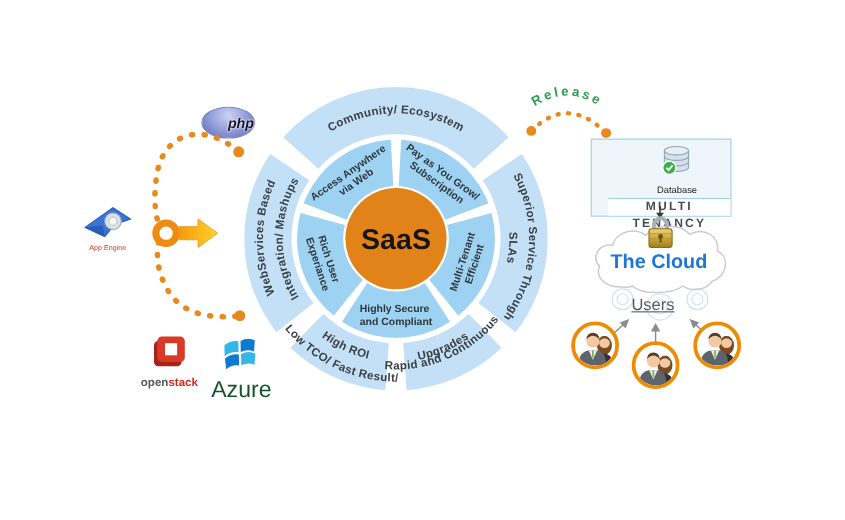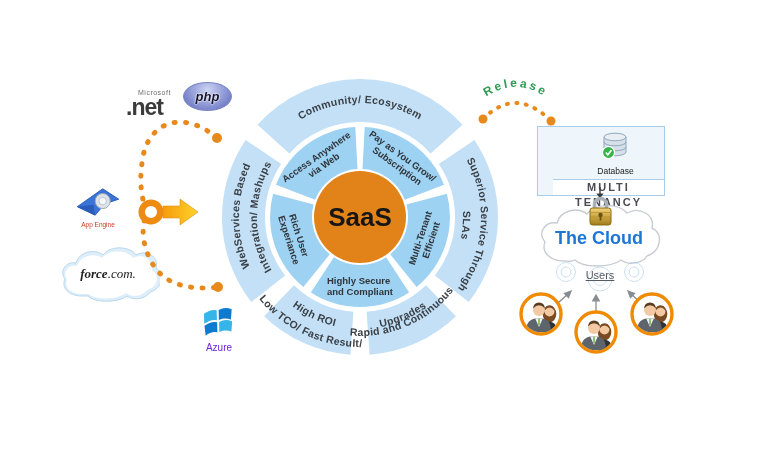--- a/index.html
+++ b/index.html
@@ -10,53 +10,53 @@
   .oseg{fill:#C3E0F7;}
   .iseg{fill:#9ED2F2;}
   .olab{font:bold 10.5px "Liberation Sans",sans-serif;fill:#3a4046;letter-spacing:.3px;}
   .ilab{font:bold 9.5px "Liberation Sans",sans-serif;fill:#2f353b;}
   .saastxt{font:bold 26px "Liberation Sans",sans-serif;fill:#161616;}
   .reltxt{font:bold 12px "Liberation Sans",sans-serif;fill:#2E9B52;letter-spacing:2.5px;}
   
   .msnet{left:126px;top:89px;width:60px;line-height:1;}
   .msnet .ms{font-size:7px;color:#6f6f6f;letter-spacing:.5px;display:block;padding-left:12px;}
   .msnet .net{font-size:23px;font-weight:bold;color:#3b3b3b;letter-spacing:-1px;}
-  .phpbadge{left:183px;top:82px;width:47px;height:27px;border-radius:50%;
+  .phpbadge{left:183px;top:97px;width:47px;height:27px;border-radius:50%;
     background:radial-gradient(ellipse at 50% 25%,#ccd3f2 0%,#8d97d6 55%,#5a66b5 100%);
-    border:1px solid #7d86c4;display:flex;align-items:center;justify-content:center;
+    border:1px solid #7d86c4;display:flex;align-items:center;justify-content:flex-end;
     font:bold italic 13px "Liberation Sans",sans-serif;color:#15152e;
     text-shadow:0 0 2px #fff,0 0 2px #fff;}
   .javawrap{left:96px;top:124px;width:52px;text-align:center;}
   .javatxt{font:bold italic 15px "Liberation Serif",serif;color:#d11f26;margin-top:-2px;}
   .googwrap{left:56px;top:186px;width:84px;text-align:center;}
   .goog{font:bold 15.5px "Liberation Serif",serif;letter-spacing:-.5px;margin-top:-3px;}
   .goog .c0,.goog .c3{color:#2a66c9;} .goog .c1,.goog .c5{color:#d5382c;}
   .goog .c2{color:#e8a33d;} .goog .c4{color:#3fa442;}
   .googsub{font-size:6.5px;color:#c43a28;margin-top:-1px;}
   .forcewrap{left:56px;top:244px;width:104px;height:62px;}
   .forcetxt{position:absolute;left:0;top:22px;width:104px;text-align:center;
     font:italic 13px "Liberation Serif",serif;color:#222;}
   .forcetxt b{font-weight:bold;}
   .oswrap{left:124px;top:303px;width:60px;text-align:center;}
   .ostxt{font:bold 10.5px "Liberation Sans",sans-serif;margin-top:0px;}
   .ostxt .o1{color:#57585b;} .ostxt .o2{color:#d8281c;}
   .azwrap{left:192px;top:303px;width:54px;text-align:center;}
-  .aztxt{font-size:10px;color:#6d28d9;margin-top:-1px;}
+  .aztxt{font-size:21px;color:#14532d;margin-top:-1px;}
   
   .tenancy{left:537px;top:126px;width:126px;background:#eef6fc;border:1px solid #A6CDE9;}
   .tenrow{display:flex;justify-content:center;gap:10px;padding-top:4px;padding-left:29px;}
   .tencol{text-align:center;}
   .tenlbl{font-size:8.5px;color:#222;padding:1px 0 3px 0;}
   .tencap{background:#fff;border-top:1px solid #A6CDE9;text-align:center;
     font:bold 11px "Liberation Sans",sans-serif;color:#4b4b55;letter-spacing:2px;
     height:15px;line-height:15px;margin-left:15px;}
   .cloudtxt{left:546px;top:228px;width:106px;text-align:center;
     font:bold 18px "Liberation Sans",sans-serif;color:#1B76D8;}
-  .userstxt{left:574px;top:269px;width:52px;text-align:center;
-    font-size:11px;color:#565b61;text-decoration:underline;}
+  .userstxt{left:574px;top:269px;width:52px;
+    font-size:15px;color:#565b61;text-decoration:underline;}
 </style>
 </head>
 <body>
 
 <div class="stage">
 
   <svg width="0" height="0" style="position:absolute" aria-hidden="true">
     <defs>
       <linearGradient id="agrad" x1="0" y1="0" x2="1" y2="0">
         <stop offset="0" stop-color="#F59B0C"></stop>
@@ -80,48 +80,45 @@
           <path d="M8,41 C8,31.5 12,28.6 17,27.6 L25,27.6 C30,28.6 33,31.5 33,41 Z" fill="#5d646b"></path>
           <path d="M17.2,27.6 L24.8,27.6 L21,36 Z" fill="#edf1f3"></path>
           <rect x="20.2" y="27.6" width="1.6" height="6.5" fill="#7ab648"></rect>
           <circle cx="21" cy="19" r="6" fill="#f2c9a2"></circle>
           <path d="M15,17.6 Q15.6,11.4 21,11.4 Q26.4,11.4 27,17.6 Q24,14.2 21,14.2 Q18,14.2 15,17.6 Z" fill="#5a3d20"></path>
         </g>
       </g>
     </defs>
   </svg>
 
-  <div class="abs msnet">
-    <span class="ms">Microsoft</span>
-    <span class="net">.net</span>
-  </div>
 
   <div class="abs phpbadge">
     <span>php</span>
   </div>
 
 
   <div class="abs googwrap">
     <svg width="50" height="32" viewBox="0 0 50 34">
       <path d="M3,22 L30,3 L47,14 L32,19 L22,31 Z" fill="#3b74d9" stroke="#2a5cb8"></path>
       <path d="M3,22 L22,31 L20,20 Z" fill="#2a5cb8"></path>
       <circle cx="30" cy="16" r="8" fill="#dde3e8" stroke="#9aa7b0"></circle>
       <circle cx="30" cy="16" r="4" fill="#f4f7f9" stroke="#b9c4cc"></circle>
     </svg>
     <div class="googsub">App Engine</div>
   </div>
 
-  <div class="abs forcewrap">
-    <svg width="104" height="62" viewBox="0 0 104 62">
-      <path d="M26,52 C12,52 5,43 9,35 C3,27 10,17 20,19 C23,8 38,4 47,11 C54,1 74,2 80,11 C91,5 103,13 100,24 C110,30 106,45 94,48 C90,55 78,57 71,52 C62,59 38,59 32,52 Z" fill="#ddeefa" stroke="#b9d8ec" stroke-width="1"></path>
-      <path d="M26,50 C14,50 8,43 11,36 C6,29 12,20 21,22 C24,12 38,8 46,14 C53,5 72,6 77,14 C87,9 98,16 96,26 C105,31 101,44 91,46 C87,52 77,54 70,49 C62,56 38,56 33,50 Z" fill="#ffffff" stroke="none"></path>
-    </svg>
-    <div class="forcetxt"><b>force</b><span>.com.</span></div>
-  </div>
-
+
+  <div class="abs oswrap">
+    <svg width="34" height="34" viewBox="0 0 34 34">
+      <rect x="3" y="7" width="25" height="23" rx="4" fill="#a8241a"></rect>
+      <rect x="6" y="3" width="25" height="23" rx="4" fill="#d93a27"></rect>
+      <rect x="13" y="9" width="11" height="11" fill="#fff"></rect>
+    </svg>
+    <div class="ostxt"><span class="o1">open</span><span class="o2">stack</span></div>
+  </div>
 
   <div class="abs azwrap">
     <svg width="36" height="36" viewBox="0 0 36 36">
       <g transform="rotate(-7 18 18)">
         <path d="M4,9 q7,-4 13,-2 l-1,10 q-6,-2 -13,2 Z" fill="#35b5e8"></path>
         <path d="M19,7 q7,-3 13,1 l-2,10 q-6,-3 -12,-1 Z" fill="#0e7ad0"></path>
         <path d="M3,21 q7,-4 13,-2 l-1,10 q-6,-2 -12,2 Z" fill="#0e7ad0"></path>
         <path d="M18,19 q7,-3 13,1 l-2,10 q-6,-3 -12,-1 Z" fill="#35b5e8"></path>
       </g>
     </svg>

